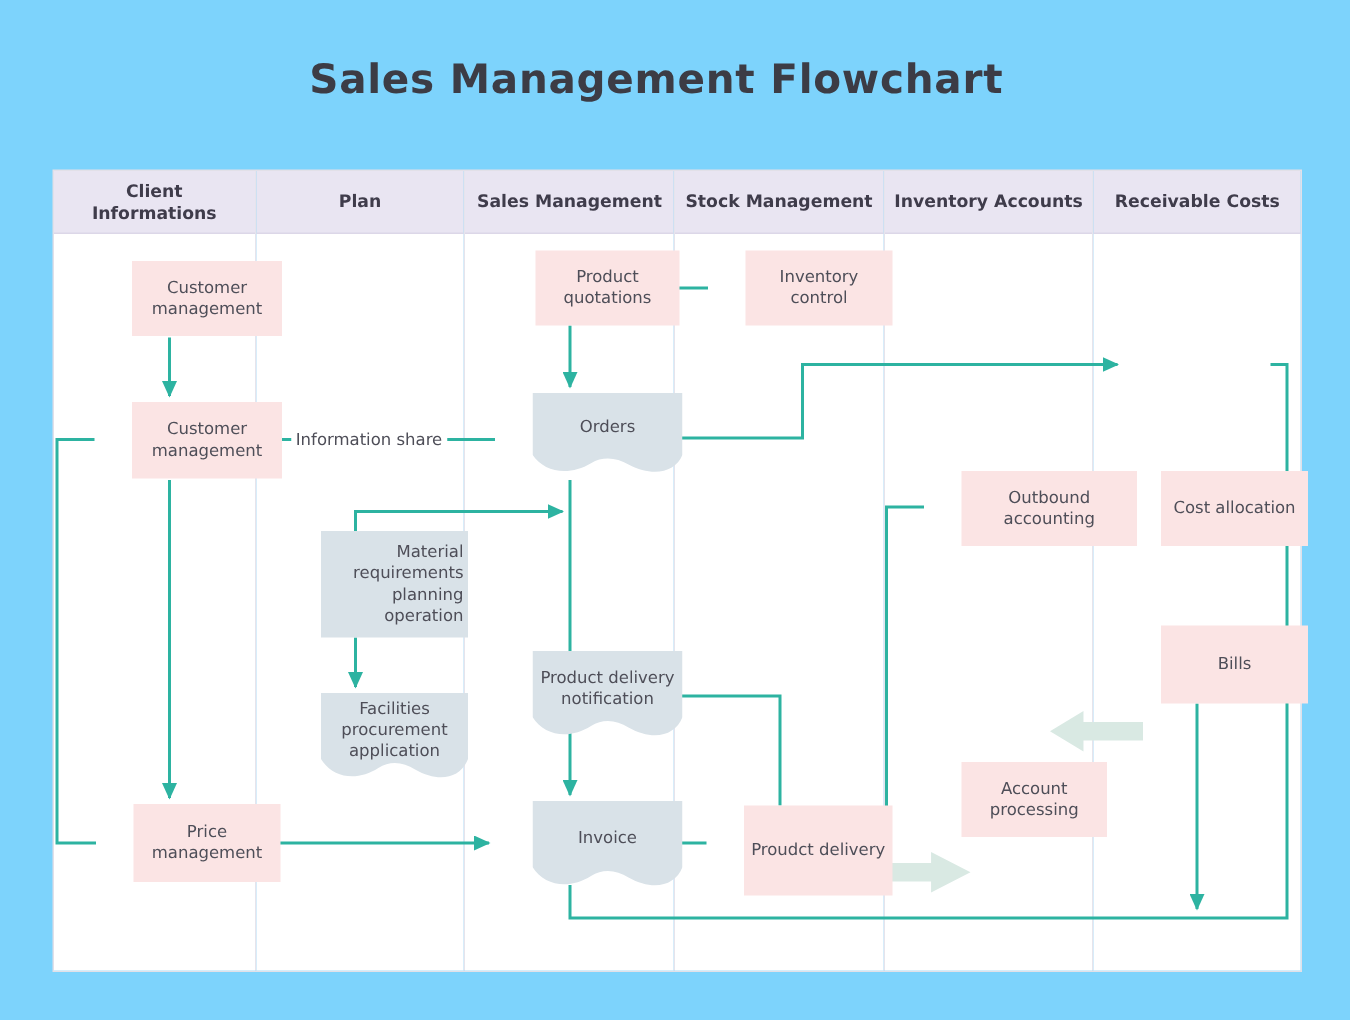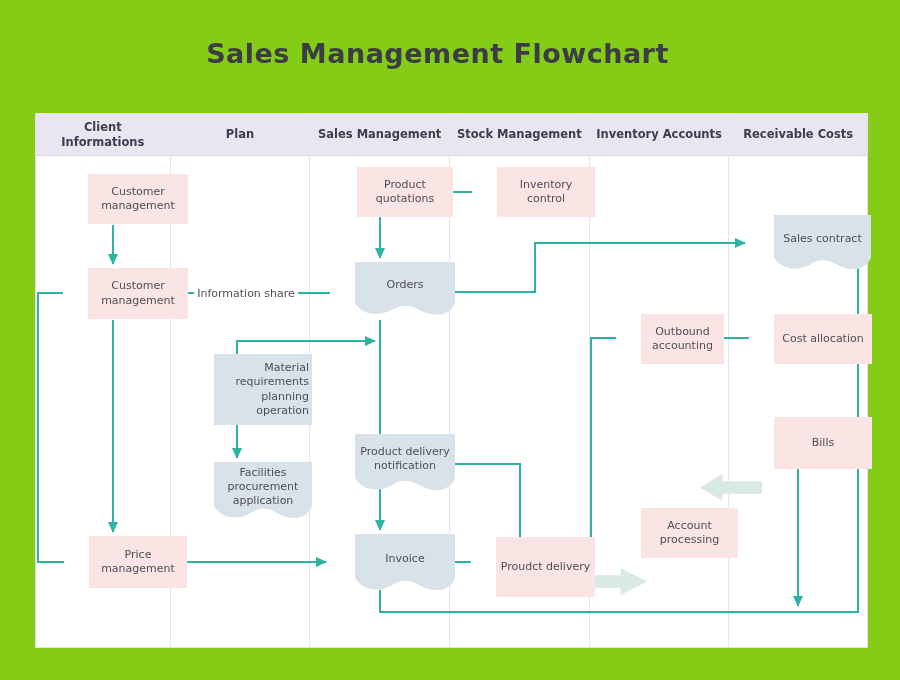--- a/index.html
+++ b/index.html
@@ -10,21 +10,21 @@
     --lane-header-text:#3f3c4b;
     --block-arrow:#d9e9e3;
     --node-text:#4e4e58;
     --title-text:#3c3c45;
     --lane-border:#e6e4ec;
     --lane-outline:#e2e0e8;
     --header-divider:#dcd7e8;
   }
   html,body{margin:0;padding:0;background:#ffffff;}
   body{width:900px;height:680px;font-family:"DejaVu Sans",sans-serif;}
-  .stage{position:relative;width:900px;height:680px;overflow:hidden;background:#84cc16;}
+  .stage{position:relative;width:900px;height:680px;overflow:hidden;background:#7dd3fc;}
   .title{
     position:absolute;top:38px;left:0;width:875px;margin:0;
     text-align:center;font-size:27px;font-weight:bold;color:var(--title-text);
     letter-spacing:.5px;
   }
   .lanes{
     position:absolute;left:35px;top:113px;width:833px;height:535px;
     display:flex;box-sizing:border-box;border:1px solid var(--lane-outline);
   }
   .lane{display:flex;flex-direction:column;box-sizing:border-box;}
@@ -189,27 +189,21 @@
       </div>
       <div class="node document" style="left: 330px; top: 534px; width: 100px; height: 62px;">
         <svg class="doc-shape" viewBox="0 0 100 62" preserveAspectRatio="none">
           <path d="M0,0 H100 V44 C95,57 80,60 64,51 C56,46 47,45 39,50 C25,59 8,57 0,44 Z" fill="#d9e2e8"></path>
         </svg>
         <span class="lbl">Invoice</span>
       </div>
       <div class="node rect-pink" style="left: 471px; top: 537px; width: 99px; height: 60px;">
         <span class="lbl">Proudct delivery</span>
       </div>
-      <div class="node document" style="left: 749px; top: 215px; width: 97px; height: 60px;">
-        <svg class="doc-shape" viewBox="0 0 100 62" preserveAspectRatio="none">
-          <path d="M0,0 H100 V44 C95,57 80,60 64,51 C56,46 47,45 39,50 C25,59 8,57 0,44 Z" fill="#d9e2e8"></path>
-        </svg>
-        <span class="lbl">Sales contract</span>
-      </div>
-      <div class="node rect-pink" style="left: 616px; top: 314px; width: 83px; height: 50px;">
+      <div class="node rect-pink" style="left: 616px; top: 314px; width: 117px; height: 50px;">
         <span class="lbl">Outbound accounting</span>
       </div>
       <div class="node rect-pink" style="left: 749px; top: 314px; width: 98px; height: 50px;">
         <span class="lbl">Cost allocation</span>
       </div>
       <div class="node rect-pink" style="left: 749px; top: 417px; width: 98px; height: 52px;">
         <span class="lbl">Bills</span>
       </div>
       <div class="node rect-pink" style="left: 616px; top: 508px; width: 97px; height: 50px;">
         <span class="lbl">Account processing</span>

